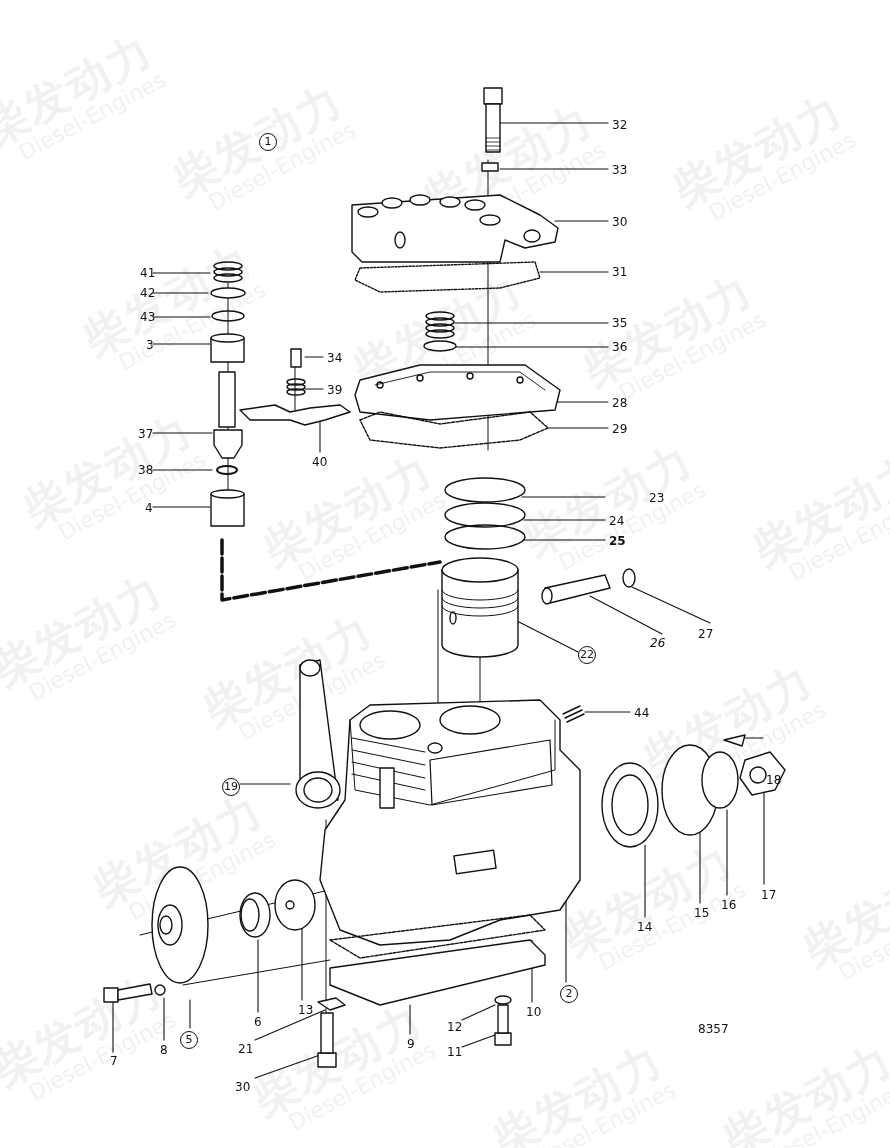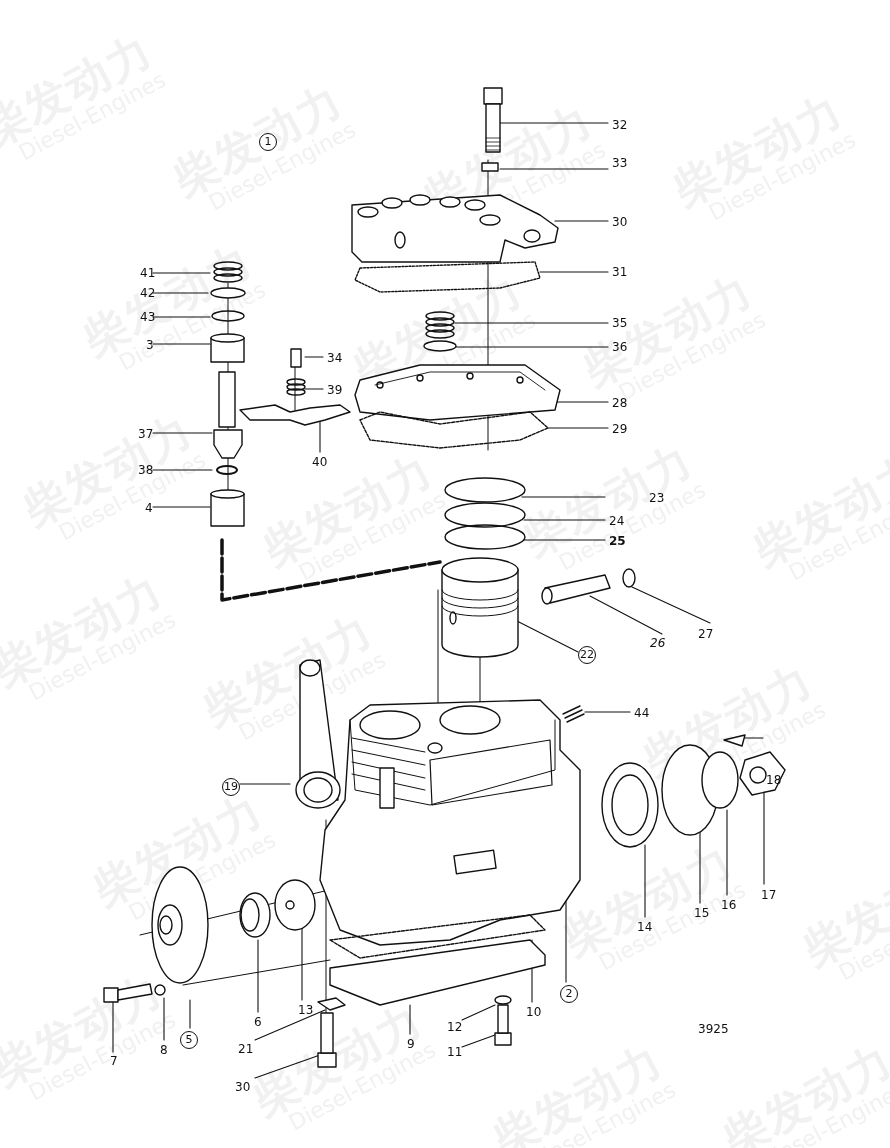--- a/index.html
+++ b/index.html
@@ -315,25 +315,25 @@
     </g>
     <ellipse cx="503" cy="1000" rx="8" ry="4"></ellipse>
     <g>
       <rect x="318" y="1053" width="18" height="14" fill="#fff"></rect>
       <rect x="321" y="1013" width="12" height="40" fill="#fff"></rect>
     </g>
     <path d="M318 1002 L336 998 L345 1005 L330 1010 Z" fill="#fff"></path>
   </svg>
 
   <div class="circ" style="left:259px;top:133px;">1</div>
-  <div class="fig" style="left:698px;top:1022px;">3925</div>
+  <div class="fig" style="left:698px;top:1022px;">8357</div>
 
   <div id="callouts">
       <div class="lbl" style="left: 612px; top: 118px;">32</div>
-      <div class="lbl" style="left: 612px; top: 156px; text-align: center;">33</div>
+      <div class="lbl" style="left: 612px; top: 163px; text-align: center;">33</div>
       <div class="lbl" style="left: 612px; top: 215px;">30</div>
       <div class="lbl" style="left: 612px; top: 265px;">31</div>
       <div class="lbl" style="left: 612px; top: 316px;">35</div>
       <div class="lbl" style="left: 612px; top: 340px;">36</div>
       <div class="lbl" style="left: 612px; top: 396px;">28</div>
       <div class="lbl" style="left: 612px; top: 422px;">29</div>
       <div class="lbl" style="left: 140px; top: 266px;">41</div>
       <div class="lbl" style="left: 140px; top: 286px;">42</div>
       <div class="lbl" style="left: 140px; top: 310px;">43</div>
       <div class="lbl" style="left: 146px; top: 338px;">3</div>

